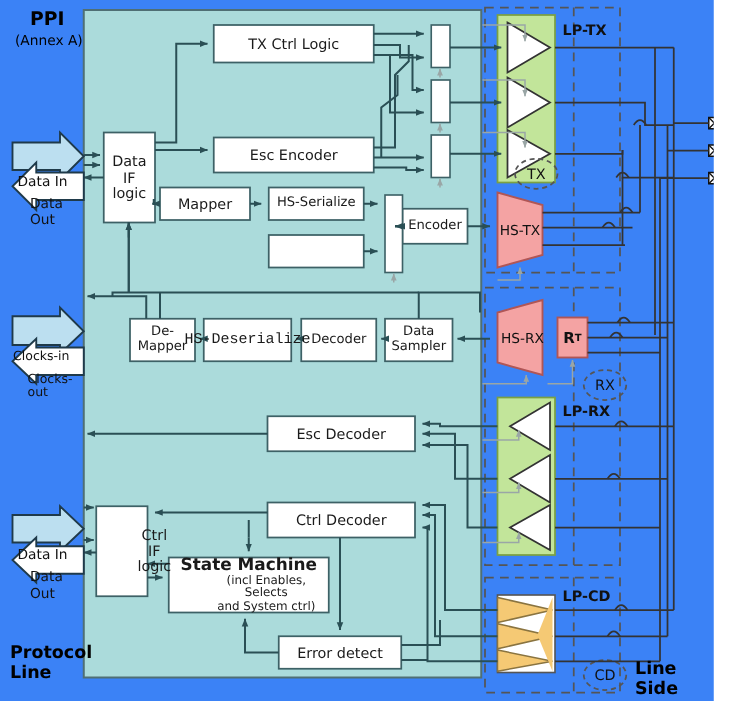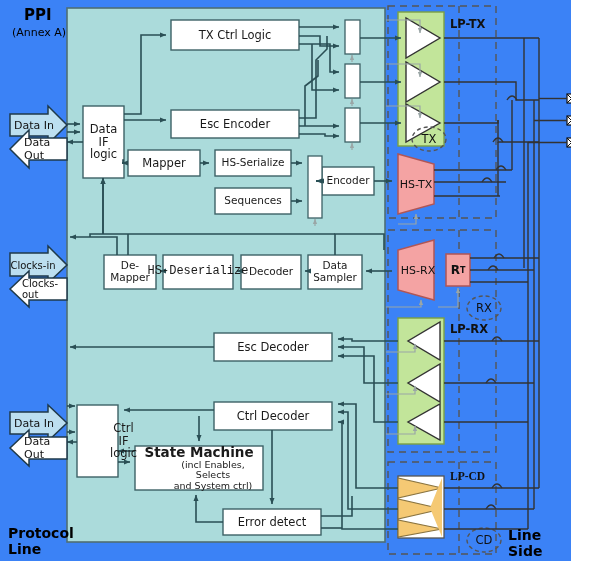--- a/index.html
+++ b/index.html
@@ -21,20 +21,21 @@
     font-size:11.5px;
     color:#1a1a1a;
     line-height:1.12;
     pointer-events:none;
   }
   .ioTxt{
     position:absolute;
     display:flex;align-items:center;justify-content:center;
     font-size:11px;color:#111;
     pointer-events:none;
+    margin-top:20px;
   }
   .sideTxt{
     position:absolute;font-weight:bold;font-size:14px;color:#000;
     line-height:1.15;text-align:left;pointer-events:none;
   }
   .ppiTxt{position:absolute;font-weight:bold;font-size:15px;color:#000;}
   .annexTxt{position:absolute;font-size:11px;color:#000;}
   .grpTxt{position:absolute;font-size:11.5px;color:#111;font-weight:600;}
   .pinTxt{position:absolute;font-size:14px;color:#000;font-weight:500;}
   .ampTxt{position:absolute;font-size:11px;font-weight:normal;color:#111;
@@ -286,21 +287,21 @@
       <polygon fill="#bcdff0" points="10,253 48,253 48,246 67,265 48,283 48,276 10,276"></polygon>
       <polygon fill="#ffffff" points="67,278 29,278 29,271 10,289 29,307 29,300 67,300"></polygon>
       <polygon fill="#bcdff0" points="10,412 48,412 48,405 67,423 48,441 48,434 10,434"></polygon>
       <polygon fill="#ffffff" points="67,437 29,437 29,430 10,448 29,466 29,459 67,459"></polygon>
     </g>
   </svg>
 
   <div class="ppiTxt" style="left:24px;top:6px;">PPI</div>
   <div class="annexTxt" style="left:12px;top:26px;">(Annex A)</div>
 
-  <div class="sideTxt" style="left:8px;top:525px;">
+  <div class="sideTxt" style="left:8px;top:514px;">
     <div>Protocol</div>
     <div>Line</div>
   </div>
   <div class="sideTxt" style="left:508px;top:527px;">Line Side</div>
 
   <div class="ioTxt" style="left:12px;top:114px;width:44px;height:22px;">Data In</div>
   <div class="ioTxt" style="left:24px;top:138px;width:48px;height:22px;">Data Out</div>
   <div class="ioTxt" style="left:10px;top:254px;width:46px;height:22px;font-size:10px;">Clocks-in</div>
   <div class="ioTxt" style="left:22px;top:278px;width:50px;height:22px;font-size:10px;">Clocks-out</div>
   <div class="ioTxt" style="left:12px;top:412px;width:44px;height:22px;">Data In</div>
@@ -308,21 +309,20 @@
 
   <div class="blkTxt" style="left:83px;top:106px;width:41px;height:72px;flex-direction:column;">
     <span>Data</span>
     <span>IF</span>
     <span>logic</span>
   </div>
   <div class="blkTxt" style="left:171px;top:20px;width:128px;height:30px;">TX Ctrl Logic</div>
   <div class="blkTxt" style="left:171px;top:110px;width:128px;height:28px;">Esc Encoder</div>
   <div class="blkTxt" style="left:128px;top:150px;width:72px;height:26px;">Mapper</div>
   <div class="blkTxt" style="left:215px;top:150px;width:76px;height:26px;font-size:10.5px;">HS-Serialize</div>
-  <div class="blkTxt" style="left:215px;top:188px;width:76px;height:26px;font-size:10.5px;">Sequences</div>
   <div class="blkTxt" style="left:322px;top:167px;width:52px;height:28px;font-size:10.5px;">Encoder</div>
 
   <div class="blkTxt" style="left:104px;top:255px;width:52px;height:34px;flex-direction:column;font-size:10.5px;">
     <span>De-</span>
     <span>Mapper</span>
   </div>
   <div class="blkTxt" style="left:163px;top:255px;width:70px;height:34px;flex-direction:row;font-size:12px;font-family:Liberation Mono, monospace;">
     <span>HS-</span>
     <span>Deserialize</span>
   </div>
@@ -347,21 +347,21 @@
   <div class="blkTxt" style="left:223px;top:509px;width:98px;height:26px;">Error detect</div>
 
   <div class="grpTxt" style="left:450px;top:17px;">LP-TX</div>
   <div class="ampTxt" style="left:398px;top:174px;width:36px;height:20px;">HS-TX</div>
   <div class="ampTxt" style="left:400px;top:260px;width:36px;height:20px;">HS-RX</div>
   <div class="rtTxt" style="left:446px;top:254px;width:24px;height:32px;">
     <span>R</span>
       <sub>T</sub>
   </div>
   <div class="grpTxt" style="left:450px;top:322px;">LP-RX</div>
-  <div class="grpTxt" style="left:450px;top:470px;font-family:Liberation Serif, serif;">LP-CD</div>
+  <div class="grpTxt" style="left:450px;top:470px;">LP-CD</div>
 
   <div class="circTxt" style="left:412px;top:128px;width:34px;height:22px;">TX</div>
   <div class="circTxt" style="left:467px;top:297px;width:34px;height:22px;">RX</div>
   <div class="circTxt" style="left:467px;top:529px;width:34px;height:22px;">CD</div>
 
   <div class="pinTxt" style="left:584px;top:90px;">A</div>
   <div class="pinTxt" style="left:584px;top:112px;">B</div>
   <div class="pinTxt" style="left:584px;top:134px;">C</div>
 
 </div>

